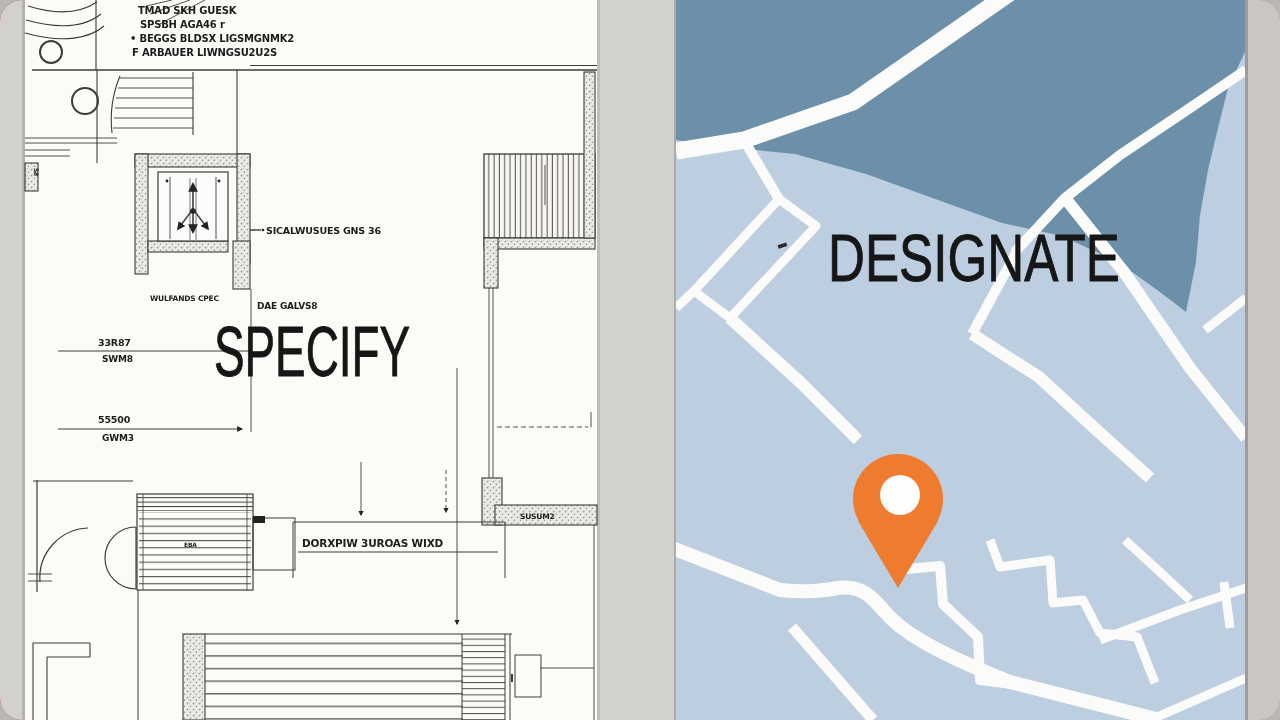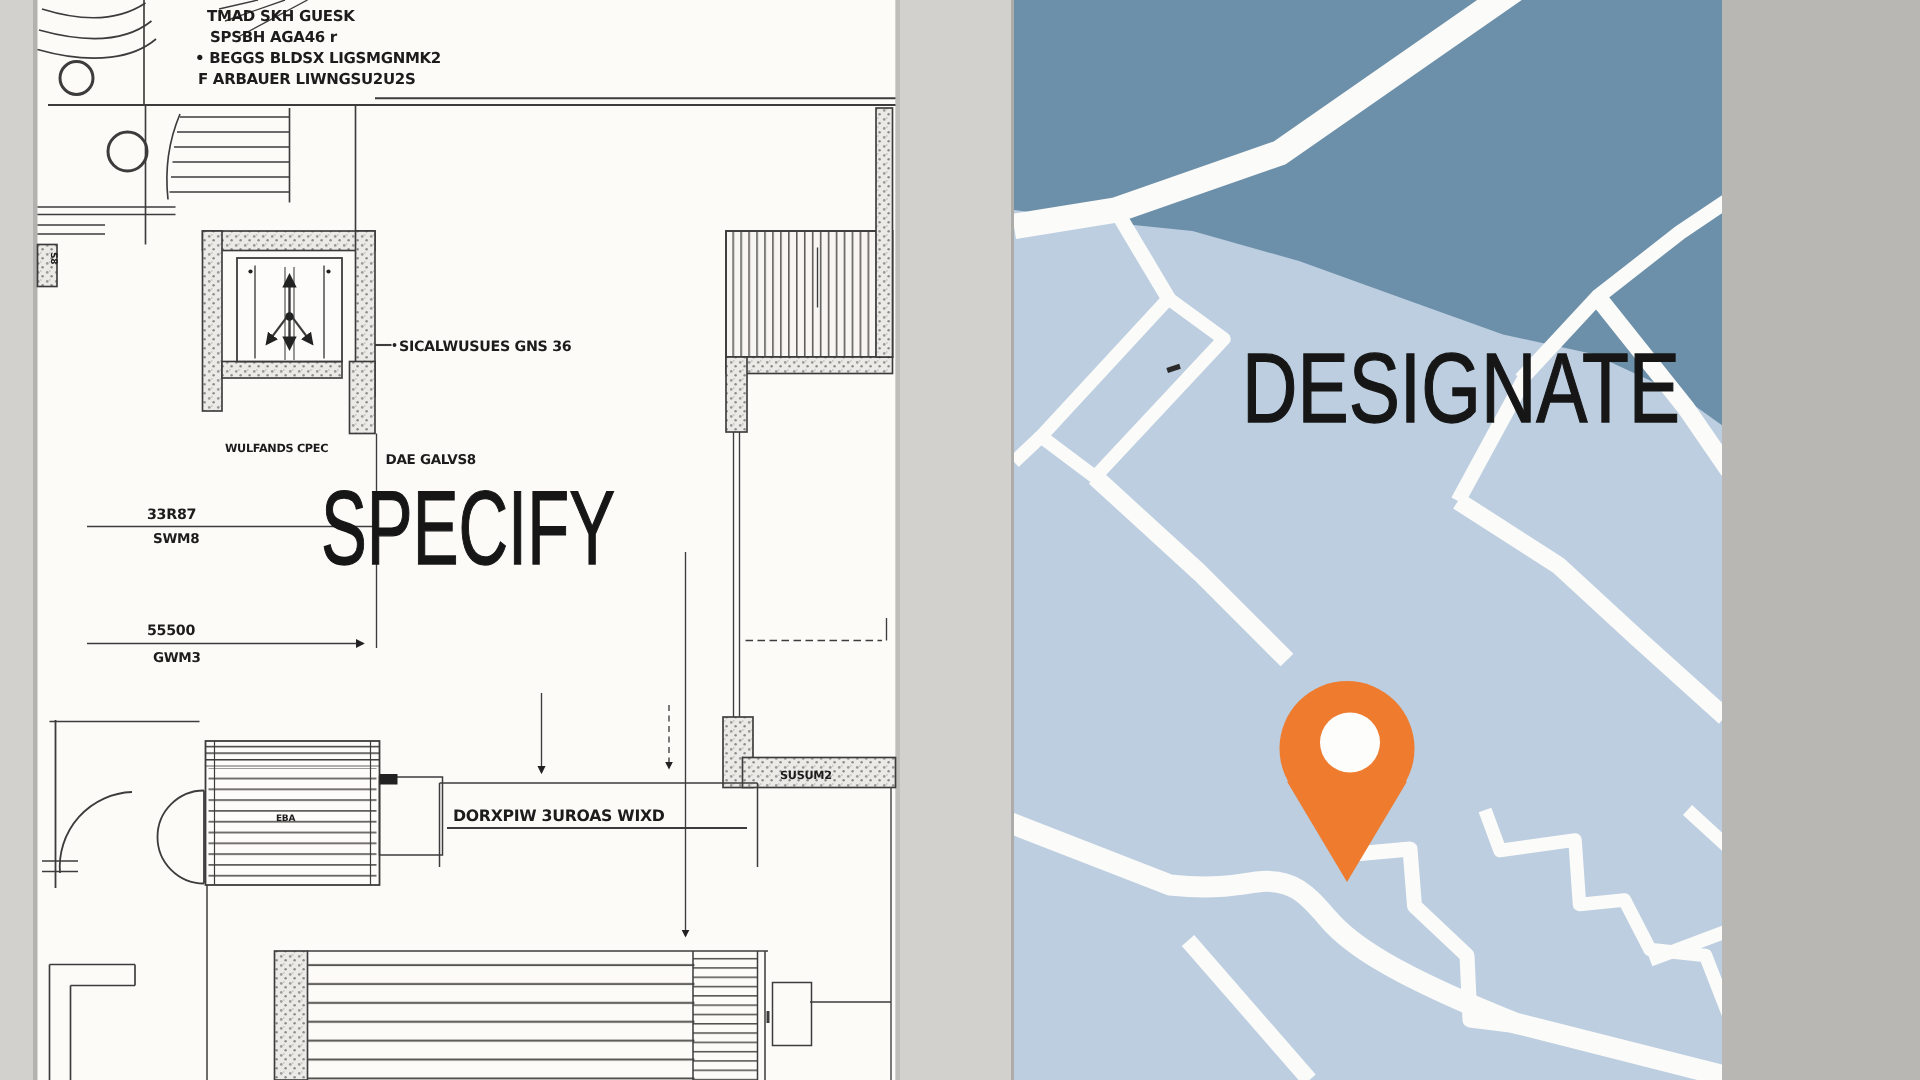--- a/index.html
+++ b/index.html
@@ -1,17 +1,17 @@
 <!DOCTYPE html>
 <html><head>
 <meta charset="utf-8">
 <style>
   html,body{margin:0;padding:0;background:#b9b7b4;}
-  .stage{position:relative;width:1148px;height:720px;background:#be185d;overflow:hidden;
-         font-family:"Liberation Sans",sans-serif;}
+  .stage{position:relative;width:1280px;height:720px;background:#be185d;overflow:hidden;
+         font-family:"Liberation Sans",sans-serif;border-radius:22px;}
   svg{position:absolute;left:0;top:0;display:block;}
   text{user-select:none;}
   .gib{font-family:"DejaVu Sans",sans-serif;font-weight:bold;fill:#1c1c1c;letter-spacing:-0.2px;}
   .title{fill:#161616;stroke:#161616;stroke-width:0.9;}
 </style>
 </head>
 <body>
 
 <div class="stage">
 <svg width="1280" height="720" viewBox="0 0 1280 720">

